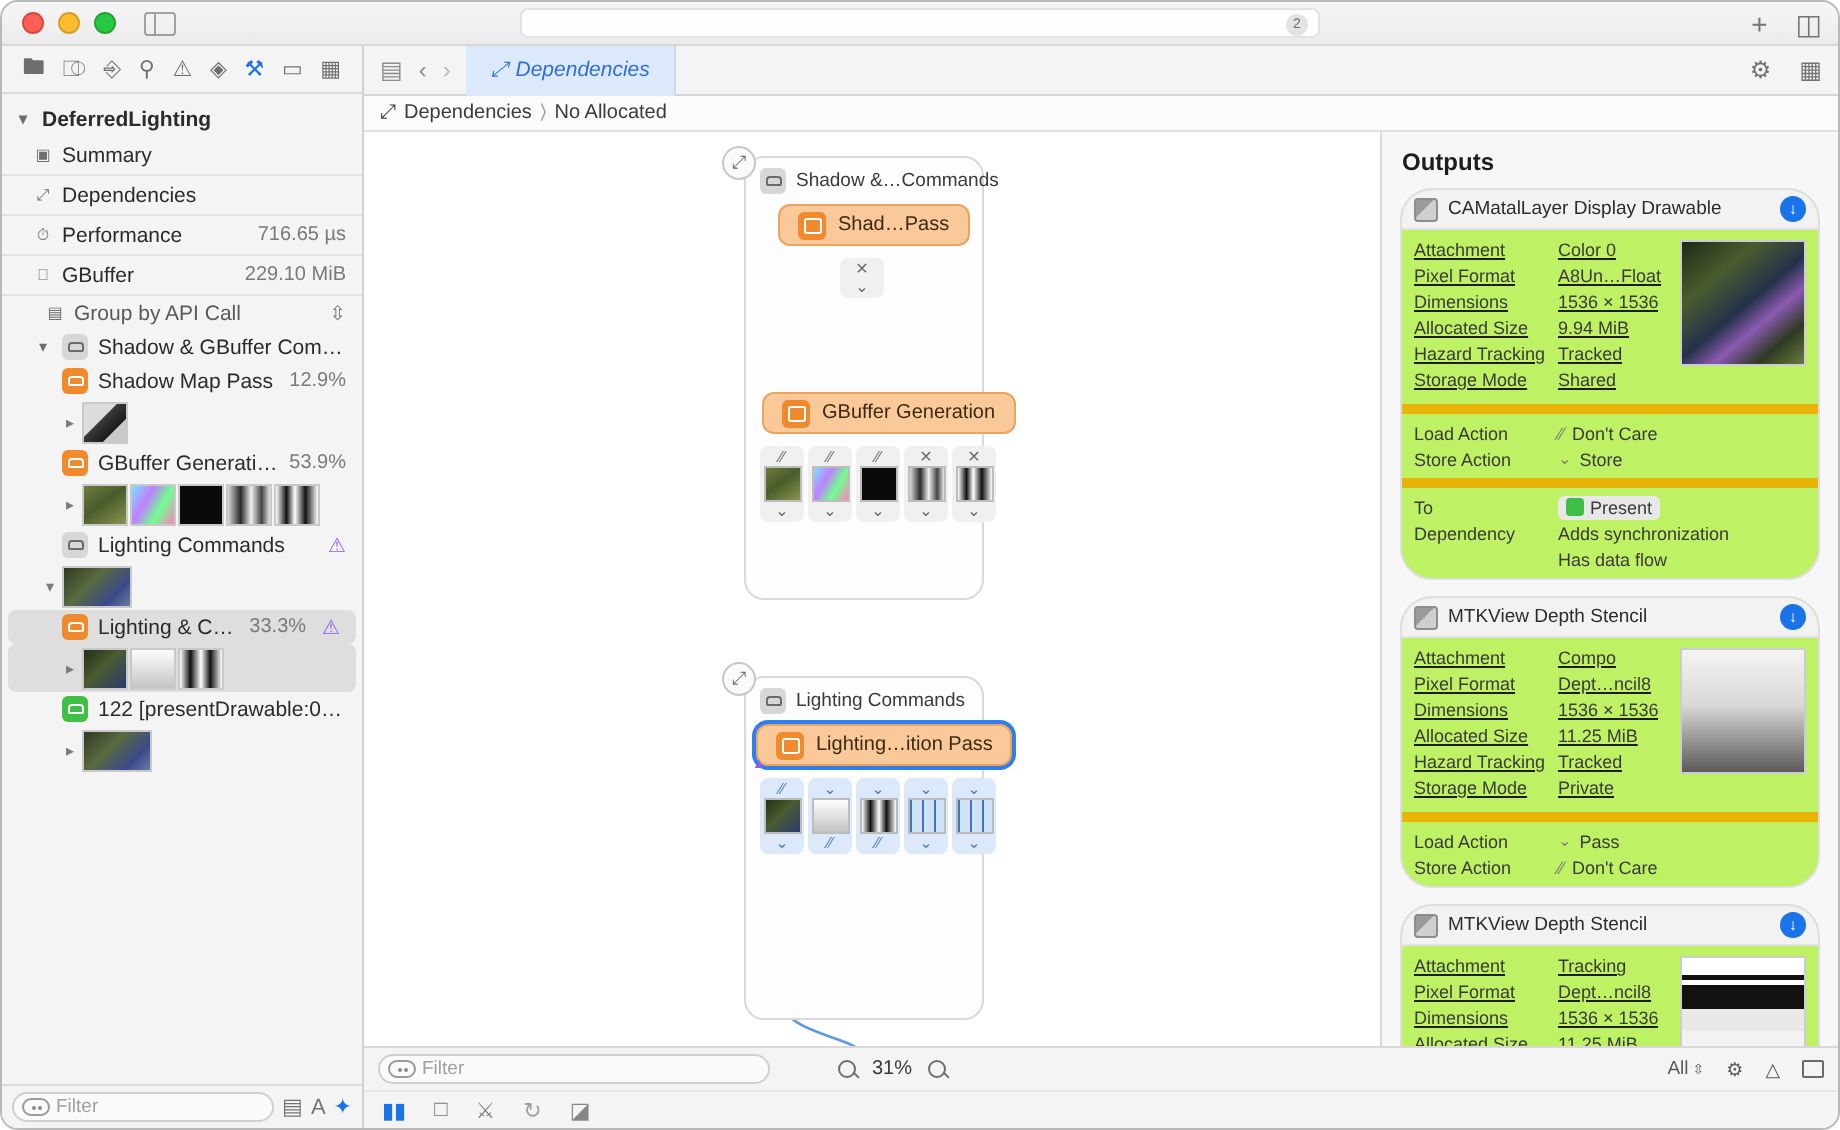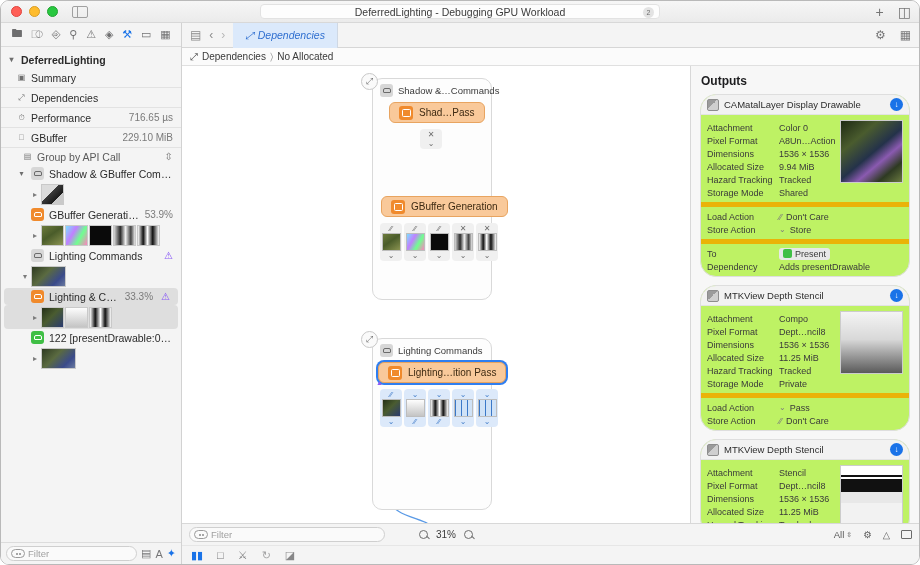--- a/index.html
+++ b/index.html
@@ -200,21 +200,21 @@
     background:linear-gradient(135deg,#9b9b9b 45%,#cfcfcf 45%);
     border:.5px solid #8d8d8d;
   }
   .dl-btn{
     margin-left:auto; width:13px;height:13px;border-radius:50%;
     background:#1a73e8; color:#fff; font-size:8px;
     display:flex;align-items:center;justify-content:center;
   }
   .card-body{ display:flex; padding:5px 6px 4px 6px; gap:4px;}
   .kv{ flex:1; min-width:0;}
-  .kv .line{ display:flex; height:13px; align-items:flex-end; font-size:9px;}
+  .kv .line{ display:flex; height:13px; align-items:flex-start; font-size:9px;text-decoration:underline;}
   .kv .k{ width:72px; color:#3a3a3a; white-space:nowrap;}
   .kv .v{ color:#3a3a3a; white-space:nowrap; overflow:hidden; text-overflow:ellipsis;}
   .preview{ width:63px;height:63px;border:.5px solid #cccccc; flex:0 0 63px;}
   .card-actions{
     border-top:5px solid #eab308; padding:3px 6px;
   }
   .card-actions .line{ display:flex; height:13px; align-items:center; font-size:9px; color:#3a3a3a;}
   .card-actions .k{ width:72px;}
   .card-actions .v{ display:flex; align-items:center; gap:4px;}
   .slash{ color:#7d7d7d; font-size:9px; }
@@ -252,21 +252,20 @@
     <div class="traffic">
       <div class="dot red"></div>
       <div class="dot yellow"></div>
       <div class="dot green"></div>
     </div>
     <div class="tb-sidebar-toggle">
       <div class="sq"></div>
         <div class="div"></div>
     </div>
     <div class="title-center">
-      <span>DeferredLighting - Debugging GPU Workload</span>
       <span class="title-badge">2</span>
     </div>
     <div class="title-right">
       <span class="ic">+</span>
       <span class="ic">◫</span>
     </div>
   </div>
 
   <div class="body-area">
 
@@ -322,20 +321,27 @@
         </div>
 
         <div class="row indent1">
           <span class="disc">▾</span>
           <span class="gicon">
               <span class="cap"></span>
             </span>
           <span class="lbl">Shadow &amp; GBuffer Commands</span>
         </div>
 
+        <div class="row indent3">
+          <span class="gicon" style="background:#f08a2c">
+              <span class="cap" style="border-color:#fff"></span>
+            </span>
+          <span class="lbl">Shadow Map Pass</span>
+          <span class="val">12.9%</span>
+        </div>
         <div class="thumbrow">
           <span class="disc">▸</span>
           <span class="thumb" style="background:linear-gradient(135deg,#dcdcdc 40%,#3a3a3a 42%,#1c1c1c 70%,#c9c9c9 72%)"></span>
         </div>
 
         <div class="row indent3">
           <span class="gicon" style="background:#f08a2c">
               <span class="cap" style="border-color:#fff"></span>
             </span>
           <span class="lbl">GBuffer Generation</span>
@@ -556,21 +562,21 @@
               <span class="dl-btn">↓</span>
             </div>
             <div class="card-body">
               <div class="kv">
                 <div class="line">
                     <span class="k">Attachment</span>
                     <span class="v">Color 0</span>
                   </div>
                 <div class="line">
                     <span class="k">Pixel Format</span>
-                    <span class="v">A8Un…Action</span>
+                    <span class="v">A8Un…Float</span>
                   </div>
                 <div class="line">
                     <span class="k">Dimensions</span>
                     <span class="v">1536 × 1536</span>
                   </div>
                 <div class="line">
                     <span class="k">Allocated Size</span>
                     <span class="v">9.94 MiB</span>
                   </div>
                 <div class="line">
@@ -606,21 +612,27 @@
                   <span class="v">
                     <span class="present-chip">
                       <span class="pi"></span>
                       <span>Present</span>
                     </span>
                   </span>
                 </div>
               <div class="line">
                   <span class="k">Dependency</span>
                   <span class="v">
-                    <span>Adds presentDrawable</span>
+                    <span>Adds synchronization</span>
+                  </span>
+                </div>
+              <div class="line">
+                  <span class="k"></span>
+                  <span class="v">
+                    <span>Has data flow</span>
                   </span>
                 </div>
             </div>
           </div>
 
           <div class="card">
             <div class="card-head">
               <span class="hic"></span>
               <span>MTKView Depth Stencil</span>
               <span class="dl-btn">↓</span>
@@ -675,21 +687,21 @@
           <div class="card">
             <div class="card-head">
               <span class="hic"></span>
               <span>MTKView Depth Stencil</span>
               <span class="dl-btn">↓</span>
             </div>
             <div class="card-body">
               <div class="kv">
                 <div class="line">
                     <span class="k">Attachment</span>
-                    <span class="v">Stencil</span>
+                    <span class="v">Tracking</span>
                   </div>
                 <div class="line">
                     <span class="k">Pixel Format</span>
                     <span class="v">Dept…ncil8</span>
                   </div>
                 <div class="line">
                     <span class="k">Dimensions</span>
                     <span class="v">1536 × 1536</span>
                   </div>
                 <div class="line">

